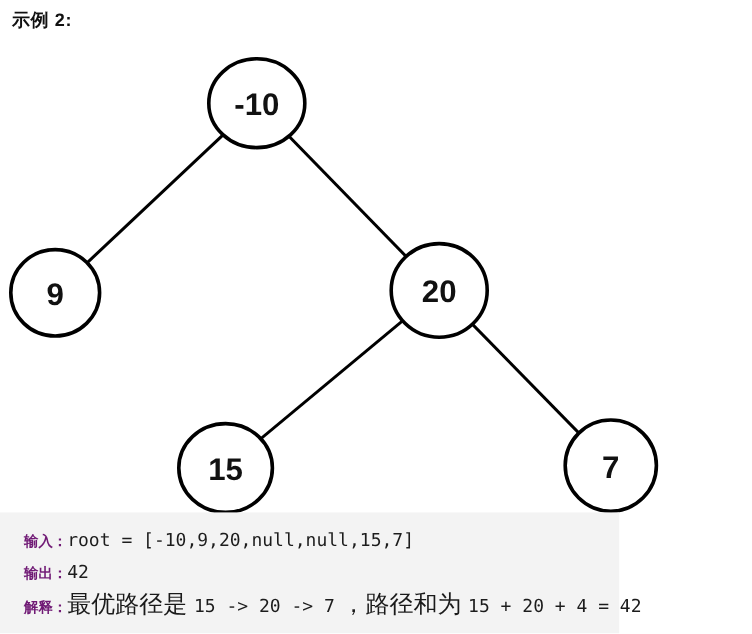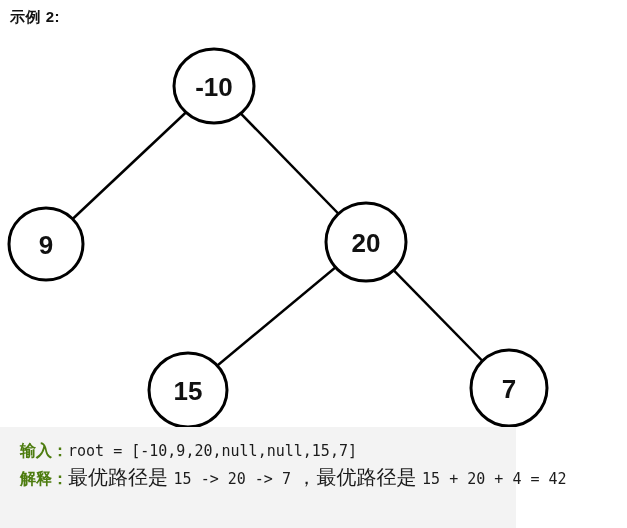--- a/index.html
+++ b/index.html
@@ -59,22 +59,22 @@
   }
   .panel .line {
     line-height: 27px;
     height: 27px;
     white-space: nowrap;
     font-size: 16px;
     color: #1a1a1a;
   }
   .panel .label {
     font-weight: bold;
-    color: #4d7c0f;
-    font-size: 16px;
+    color: #701a75;
+    font-size: 12px;
   }
   .panel .code {
     font-family: "DejaVu Sans Mono", monospace;
     font-size: 15px;
     color: #1c1c1c;
     margin-top: 38px;
   }
   .panel .cn {
     font-size: 20px;
     color: #1a1a1a;
@@ -125,17 +125,20 @@
       <ellipse cx="509" cy="388" rx="38" ry="38"></ellipse>
       <text x="509" y="389">7</text>
     </g>
   </svg>
 
   <div class="panel">
     <div class="line">
       <span class="label">输入：</span><span class="code">root = [-10,9,20,null,null,15,7]</span>
     </div>
     <div class="line">
-      <span class="label">解释：</span><span class="cn">最优路径是 </span><span class="code">15 -&gt; 20 -&gt; 7</span><span class="cn"> ，最优路径是 </span><span class="code">15 + 20 + 4 = 42</span>
+      <span class="label">输出：</span><span class="code">42</span>
+    </div>
+    <div class="line">
+      <span class="label">解释：</span><span class="cn">最优路径是 </span><span class="code">15 -&gt; 20 -&gt; 7</span><span class="cn"> ，路径和为 </span><span class="code">15 + 20 + 4 = 42</span>
     </div>
   </div>
 
 </div>
 
 </body></html>

